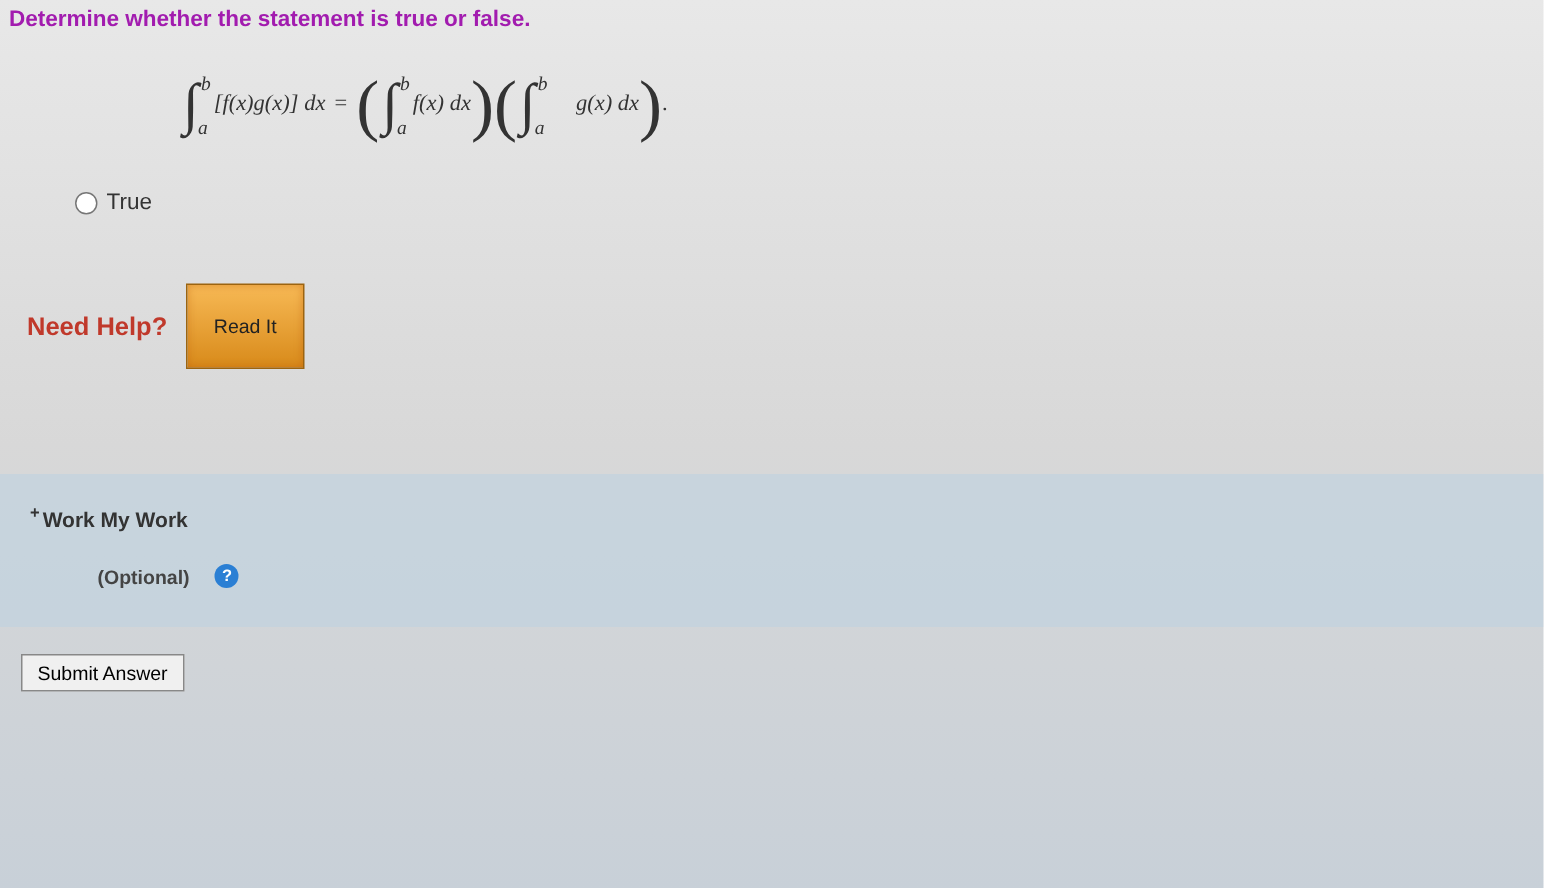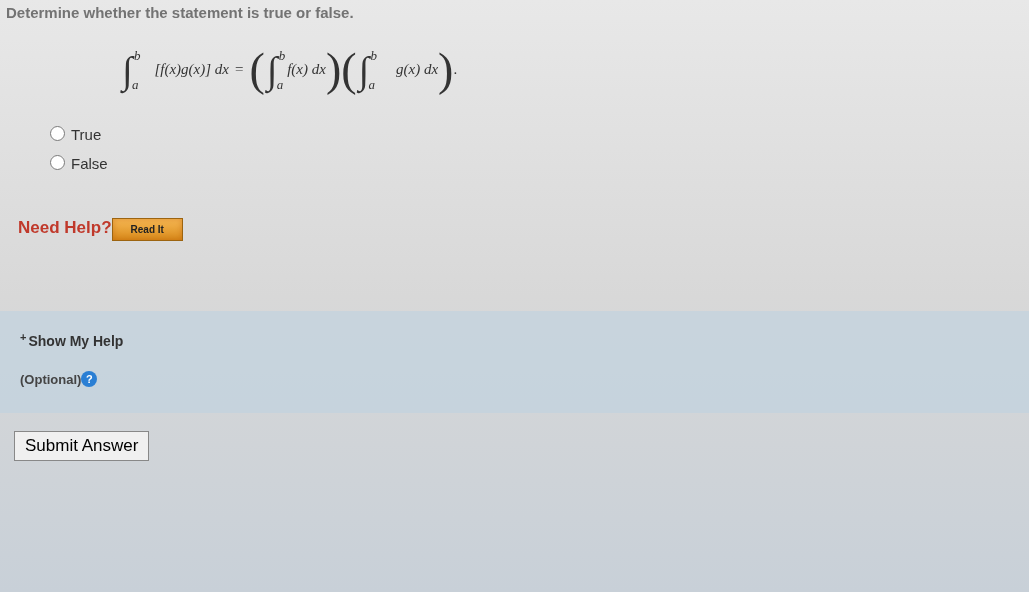--- a/index.html
+++ b/index.html
@@ -8,21 +8,21 @@
       background: linear-gradient(to bottom, #e8e8e8 0%, #d8d8d8 50%, #c8d0d8 100%);
       width: 1029px;
       height: 592px;
       color: #333;
       font-size: 15px;
       position: relative;
     }
     .header {
       padding: 4px 6px 8px 6px;
       font-weight: bold;
-      color: #737373;
+      color: #a21caf;
     }
     .statement-row {
       padding: 20px 10px 20px 120px;
       display: flex;
       align-items: center;
       flex-wrap: nowrap;
     }
     .stmt-lead {
       white-space: nowrap;
       margin-right: 8px;
@@ -49,43 +49,45 @@
       font-style: normal;
       line-height: 0.9;
       display: inline-block;
       vertical-align: middle;
     }
     .options {
       padding: 10px 0 10px 50px;
     }
     .opt {
       display: flex;
-      align-items: flex-start;
+      align-items: flex-end;
       gap: 6px;
       padding: 6px 0;
       color: #333;
     }
     .opt input[type="radio"]{
       width: 15px; height: 15px;
     }
     .need-help-row {
       padding: 30px 0 10px 18px;
       display: flex;
+      align-items: center;
+      gap: 12px;
     }
     .need-help-label {
       color: #c0392b;
       font-weight: bold;
       font-size: 17px;
     }
     .read-it-btn {
       background: linear-gradient(to bottom, #f7b955, #d88a1a);
       border: 1px solid #9c6410;
-      padding: 5px 18px;
-      font-weight: bold;
-      font-size: 10px;
+      padding: 20px 18px;
+      font-weight: normal;
+      font-size: 13px;
       color: #222;
       cursor: pointer;
       box-shadow: inset 0 0 6px rgba(180,80,0,0.4);
     }
     .show-work-block {
       margin-top: 60px;
       background: rgba(190, 210, 225, 0.6);
       padding: 22px 20px 26px 20px;
     }
     .show-work-title {
@@ -101,87 +103,84 @@
       position: relative;
       top: -4px;
     }
     .optional-row {
       margin-top: 22px;
       font-size: 13px;
       font-weight: bold;
       color: #444;
       display: flex;
       align-items: center;
-      gap: 0;
+      gap: 17px;
+      margin-left: 45px;
     }
     .info-icon {
       display: inline-flex;
       width: 16px; height: 16px;
       border-radius: 50%;
       background: #2a7fd4;
       color: #fff;
       font-size: 11px;
       font-weight: bold;
       align-items: center;
       justify-content: center;
       font-style: normal;
     }
     .submit-row {
       padding: 18px 0 0 14px;
     }
     .submit-btn {
       background: #f0f0f0;
       border: 1px solid #888;
       padding: 4px 10px;
-      font-size: 17px;
+      font-size: 13px;
       cursor: pointer;
     }
   </style>
 </head>
 <body>
 
 <div class="header">Determine whether the statement is true or false.</div>
 
 <div class="statement-row">
   <span class="math">
     <span class="int">∫<span class="int-b">b</span><span class="int-a">a</span></span>
-    <span style="margin-left:20px;">[f(x)g(x)] dx</span>
+    <span style="margin-left:8px;">[f(x)g(x)] dx</span>
     <span style="margin:0 6px;font-style:normal;">=</span>
     <span class="bigparen">(</span>
     <span class="int">∫<span class="int-b">b</span><span class="int-a">a</span></span>
     <span style="margin-left:8px;font-style:italic;">f(x) dx</span>
     <span class="bigparen">)</span>
     <span class="bigparen">(</span>
     <span class="int">∫<span class="int-b">b</span><span class="int-a">a</span></span>
     <span style="margin-left:25px;">g(x) dx</span>
     <span class="bigparen">)</span>
     <span style="font-style:normal;">.</span>
   </span>
 </div>
 
 <div class="options">
   <label class="opt">
     <input type="radio" name="tf" style="">
     <span>True</span>
   </label>
-  <label class="opt">
-    <input type="radio" name="tf" style="">
-    <span>False</span>
-  </label>
 </div>
 
 <div class="need-help-row">
   <span class="need-help-label">Need Help?</span>
   <button class="read-it-btn">Read It</button>
 </div>
 
 <div class="show-work-block">
   <div class="show-work-title">
     <span class="plus">+</span>
-    <span>Show My Help</span>
+    <span>Work My Work</span>
   </div>
   <div class="optional-row">
     <span>(Optional)</span>
     <span class="info-icon">?</span>
   </div>
 </div>
 
 <div class="submit-row">
   <button class="submit-btn">Submit Answer</button>
 </div>

